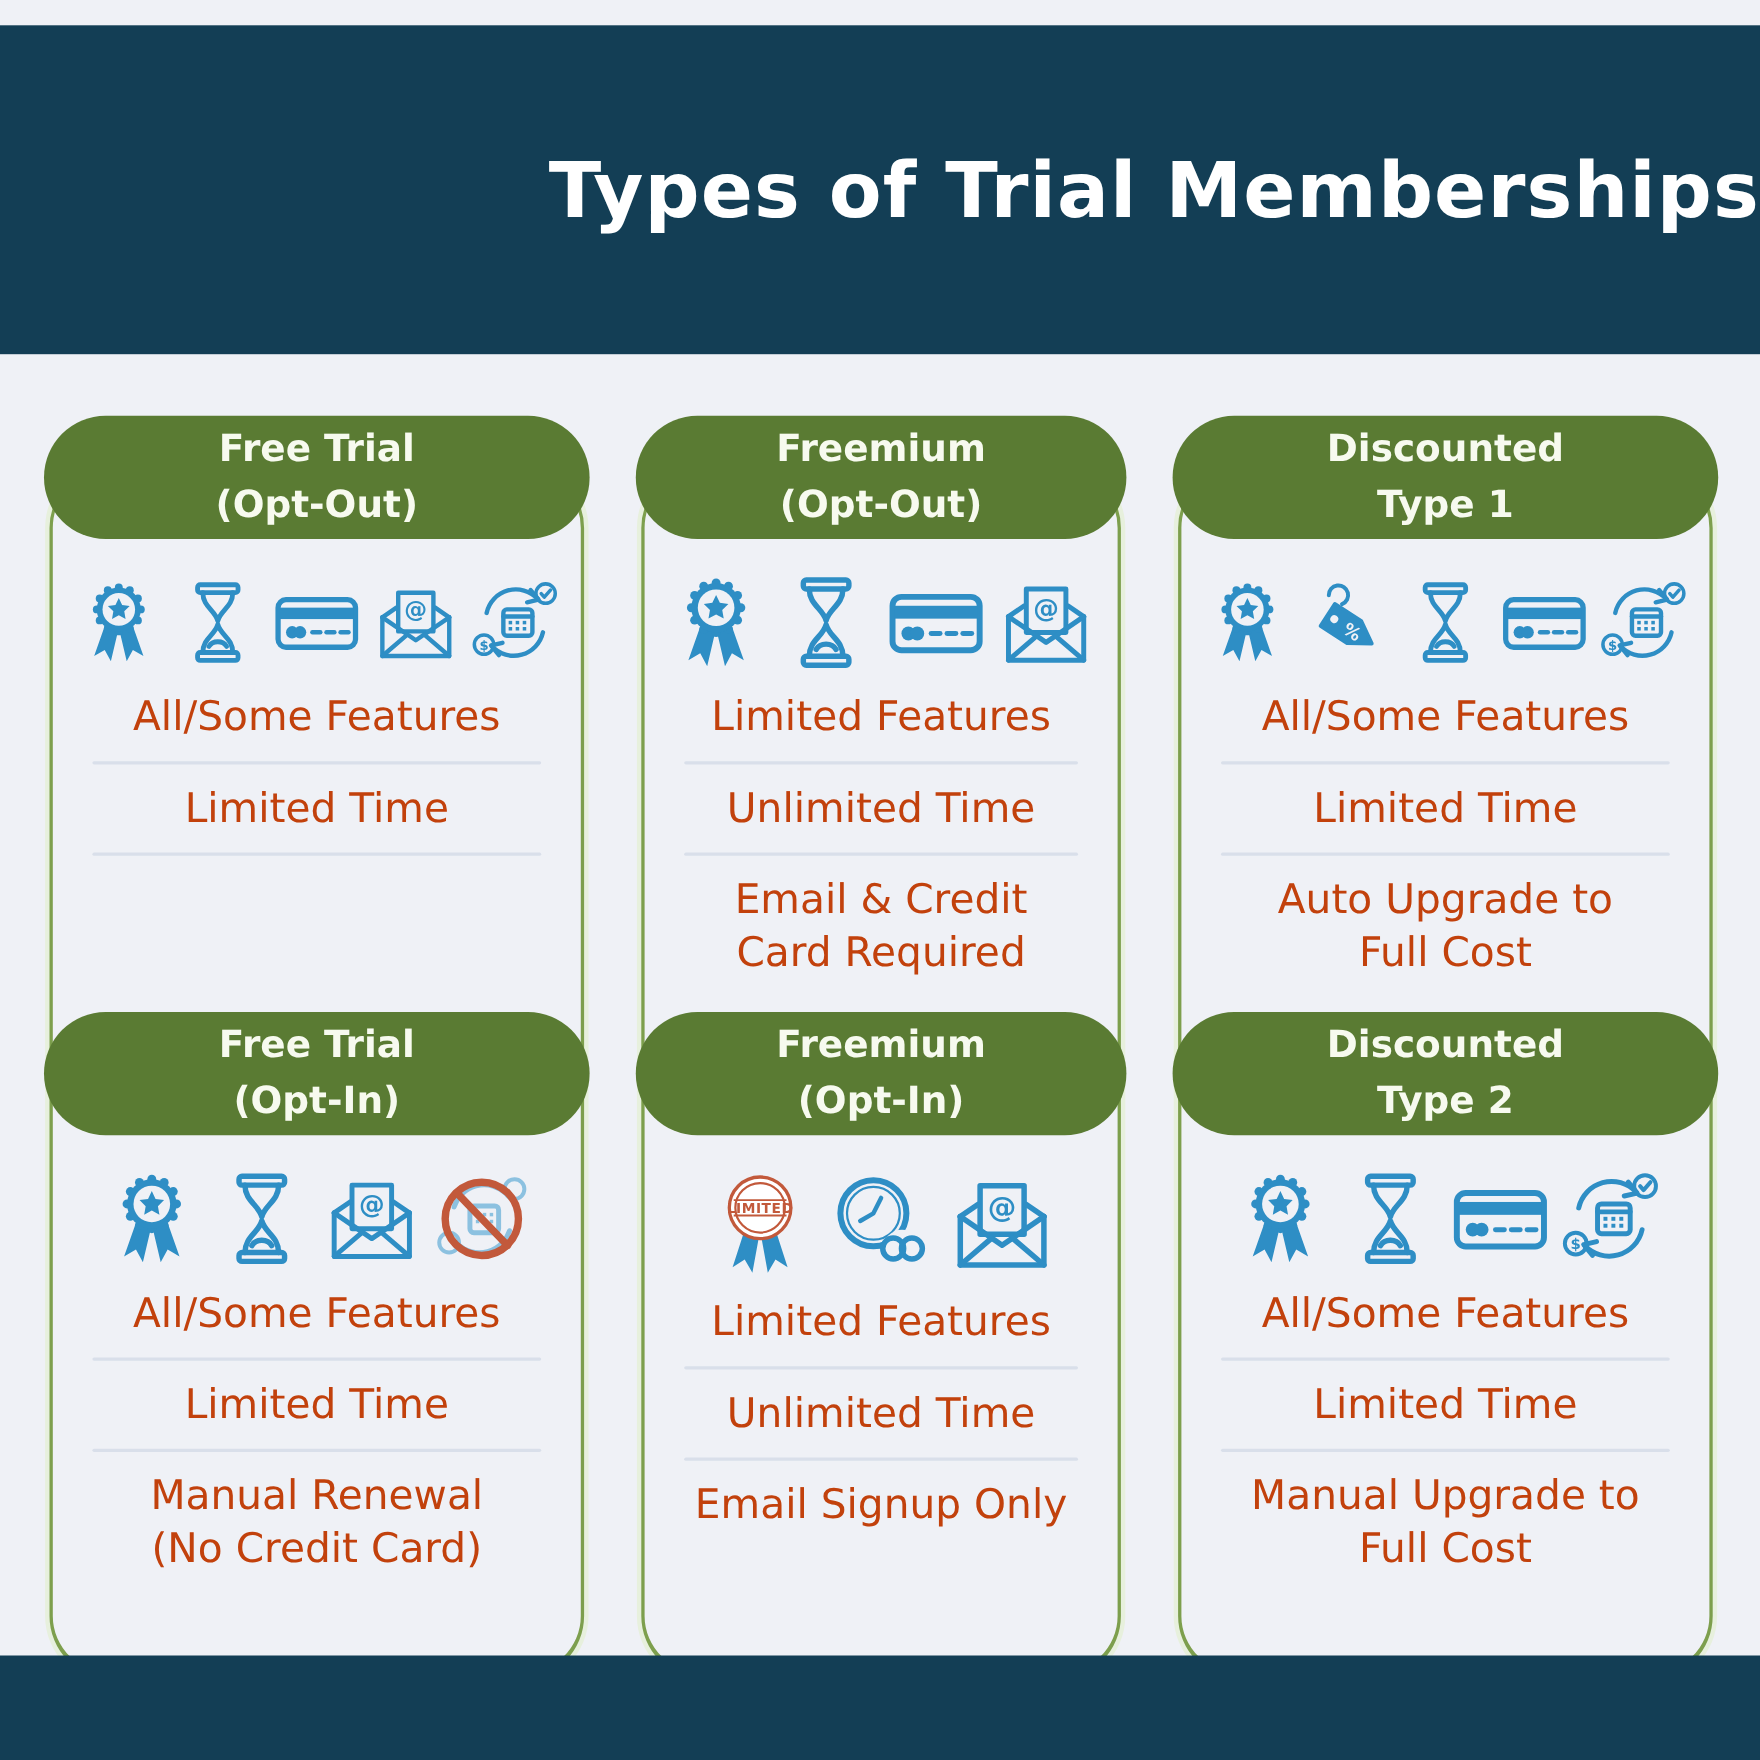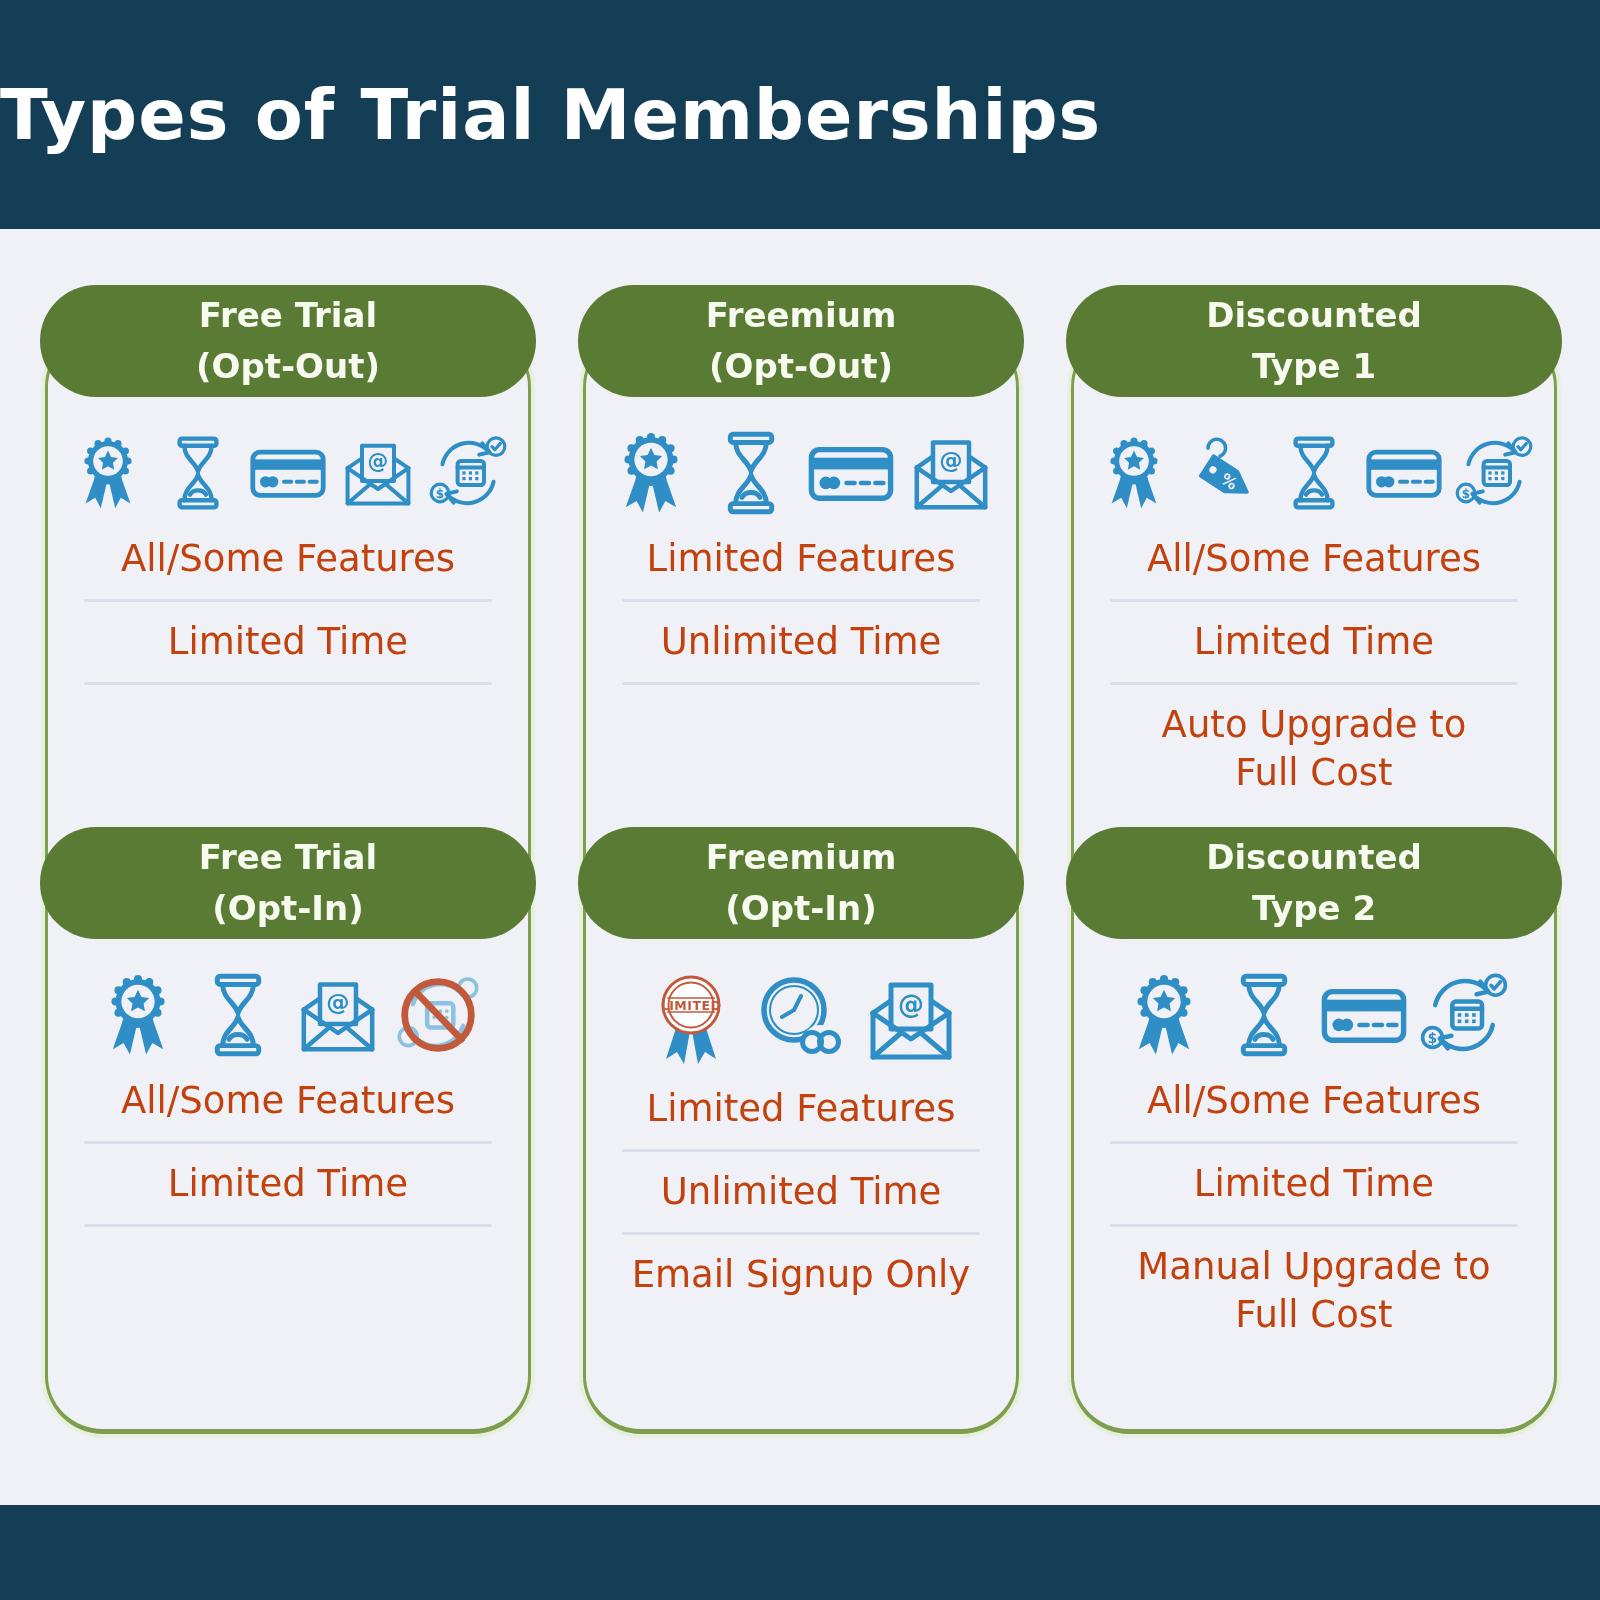--- a/index.html
+++ b/index.html
@@ -4,23 +4,23 @@
 <style>
   html,body { margin:0; padding:0; }
   #canvas {
     position: relative;
     width: 1600px; height: 1600px;
     background: #eff1f6;
     overflow: hidden;
     font-family: "DejaVu Sans", sans-serif;
   }
   .header {
-    height: 229px;
+    height: 299px;
     background: #133e55;
-    display: flex; align-items: center; justify-content: flex-start;
+    display: flex; align-items: center; justify-content: flex-end; margin-top: 23px;
   }
   .page-title {
     color: #ffffff;
     font-size: 70px;
     font-weight: 800;
     letter-spacing: 1px;
   }
   .footer {
     position: absolute; left:0; bottom:0;
     width: 100%; height: 95px;
@@ -251,20 +251,22 @@
      </g>
      <circle cx="50" cy="50" r="37" fill="none" stroke="#c2593b" stroke-width="7.5"></circle>
      <line x1="25" y1="24" x2="76" y2="77" stroke="#c2593b" stroke-width="7.5" stroke-linecap="round"></line>
    </svg>
             </span>
           </div>
         <div class="feature">All/Some Features</div>
         <div class="divider"></div>
         <div class="feature">Limited Time</div>
         <div class="divider"></div>
+        <div class="feature">Manual Renewal
+(No Credit Card)</div>
       </div>
     </div>
 
     <div class="column">
       <div class="pill top">Freemium
 (Opt-Out)</div>
       <div class="section upper">
         <div class="icons-row n4">
             <span class="icon">
               <svg viewBox="0 0 100 100">
@@ -317,20 +319,22 @@
      <path d="M12 44 L12 88 L88 88 L88 44"></path>
      <path d="M12 44 L50 70 L88 44"></path>
      <path d="M12 88 L40 64 M88 88 L60 64"></path>
    </svg>
             </span>
           </div>
         <div class="feature">Limited Features</div>
         <div class="divider"></div>
         <div class="feature">Unlimited Time</div>
         <div class="divider"></div>
+        <div class="feature">Email &amp; Credit
+Card Required</div>
       </div>
       <div class="pill">Freemium
 (Opt-In)</div>
       <div class="section lower">
         <div class="icons-row n3">
             <span class="icon">
               <svg viewBox="0 0 100 100">
      <path fill="#2e8ec5" d="M36 56 L25 90 L36 83 L43 95 L49 62 Z"></path>
      <path fill="#2e8ec5" d="M64 56 L75 90 L64 83 L57 95 L51 62 Z"></path>
      <circle cx="50" cy="36" r="28" fill="#ffffff" stroke="#c2593b" stroke-width="3"></circle>

